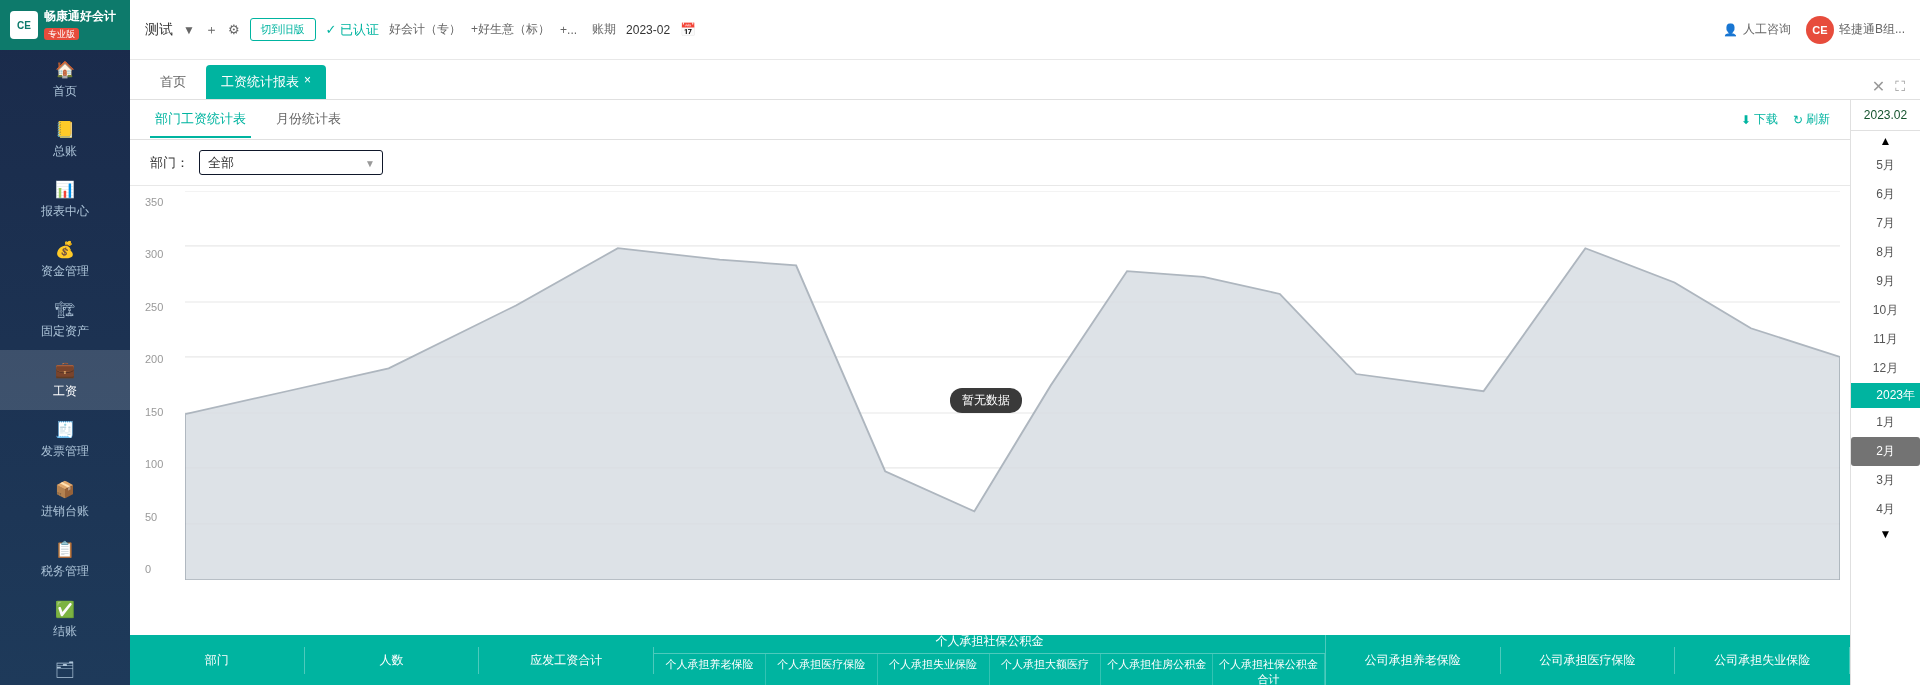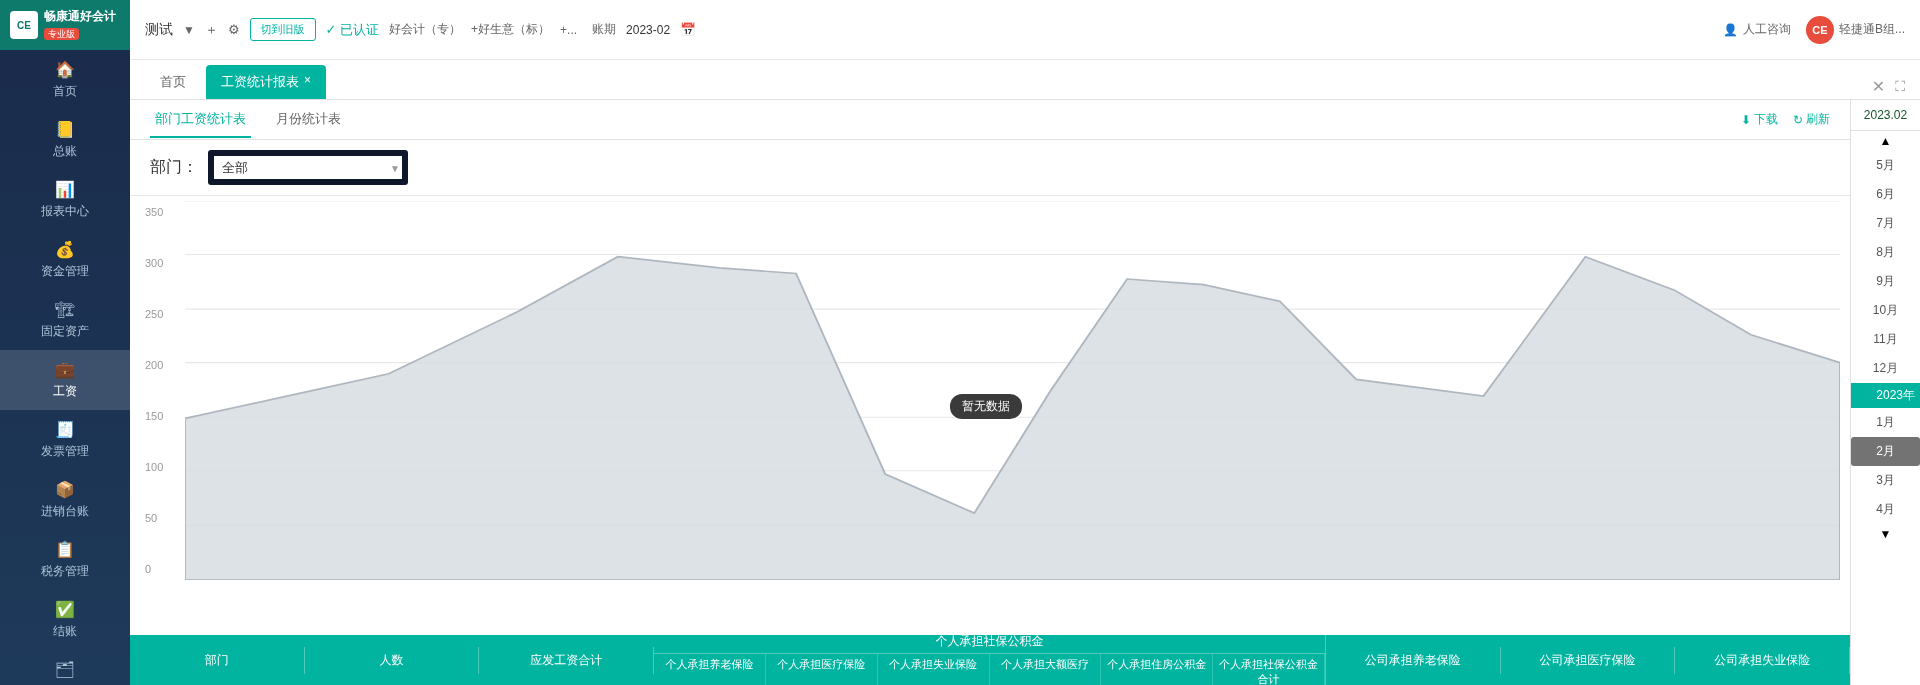--- a/index.html
+++ b/index.html
@@ -125,29 +125,29 @@
 
     
     .filter-bar {
       background: #fff;
       padding: 10px 20px;
       display: flex;
       align-items: center;
       gap: 10px;
       border-bottom: 1px solid #e8e8e8;
     }
-    .filter-label { color: #333; font-size: 16px; }
+    .filter-label { color: #333; font-size: 13px; }
     .filter-select {
-      border: 6px solid #0f172a;
+      border: 1px solid #0f172a;
       padding: 4px 25px 4px 8px;
       border-radius: 3px;
       font-size: 13px;
       color: #333;
       background: #fff;
-      width: 200px;
+      width: 184px;
       appearance: none;
       cursor: pointer;
     }
     .select-wrapper { position: relative; }
     .select-arrow { position: absolute; right: 8px; top: 50%; transform: translateY(-50%); color: #999; font-size: 10px; pointer-events: none; }
 
     
     .chart-container {
       flex: 1;
       background: #fff;

